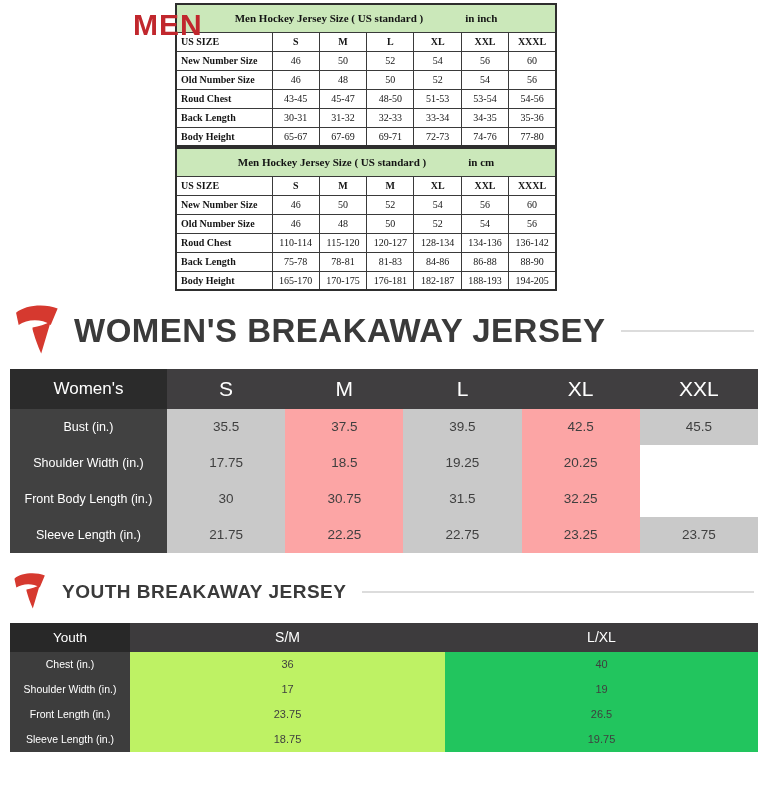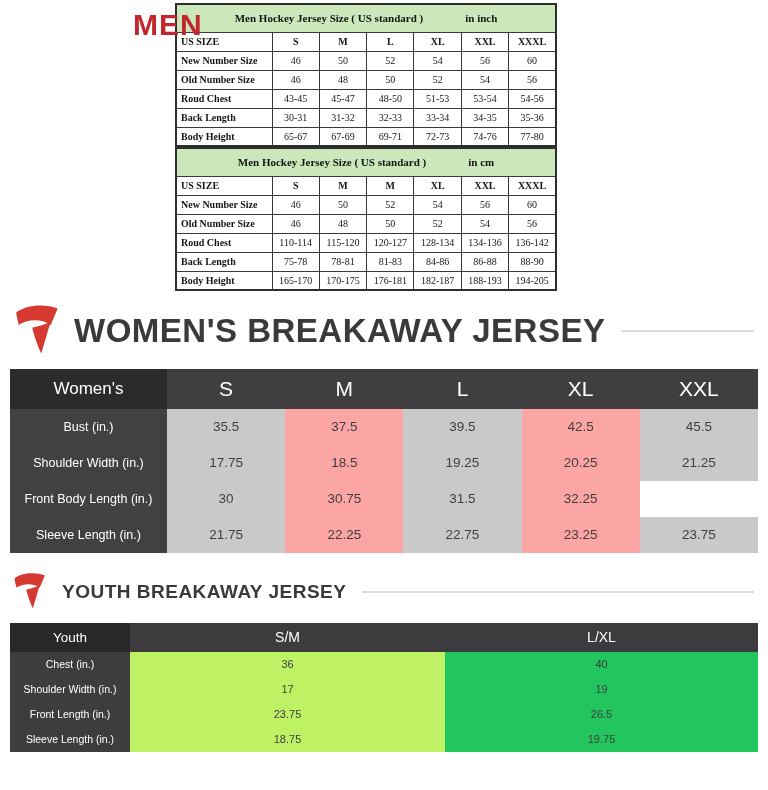--- a/index.html
+++ b/index.html
@@ -234,21 +234,20 @@
             <div class="wval">39.5</div>
             <div class="wval">42.5</div>
             <div class="wval">45.5</div>
           </div>
           <div class="w-row">
             <div class="wlab">Shoulder Width (in.)</div>
             <div class="wval">17.75</div>
             <div class="wval">18.5</div>
             <div class="wval">19.25</div>
             <div class="wval">20.25</div>
-            <div class="wval">21.25</div>
           </div>
           <div class="w-row">
             <div class="wlab">Front Body Length (in.)</div>
             <div class="wval">30</div>
             <div class="wval">30.75</div>
             <div class="wval">31.5</div>
             <div class="wval">32.25</div>
           </div>
           <div class="w-row">
             <div class="wlab">Sleeve Length (in.)</div>

